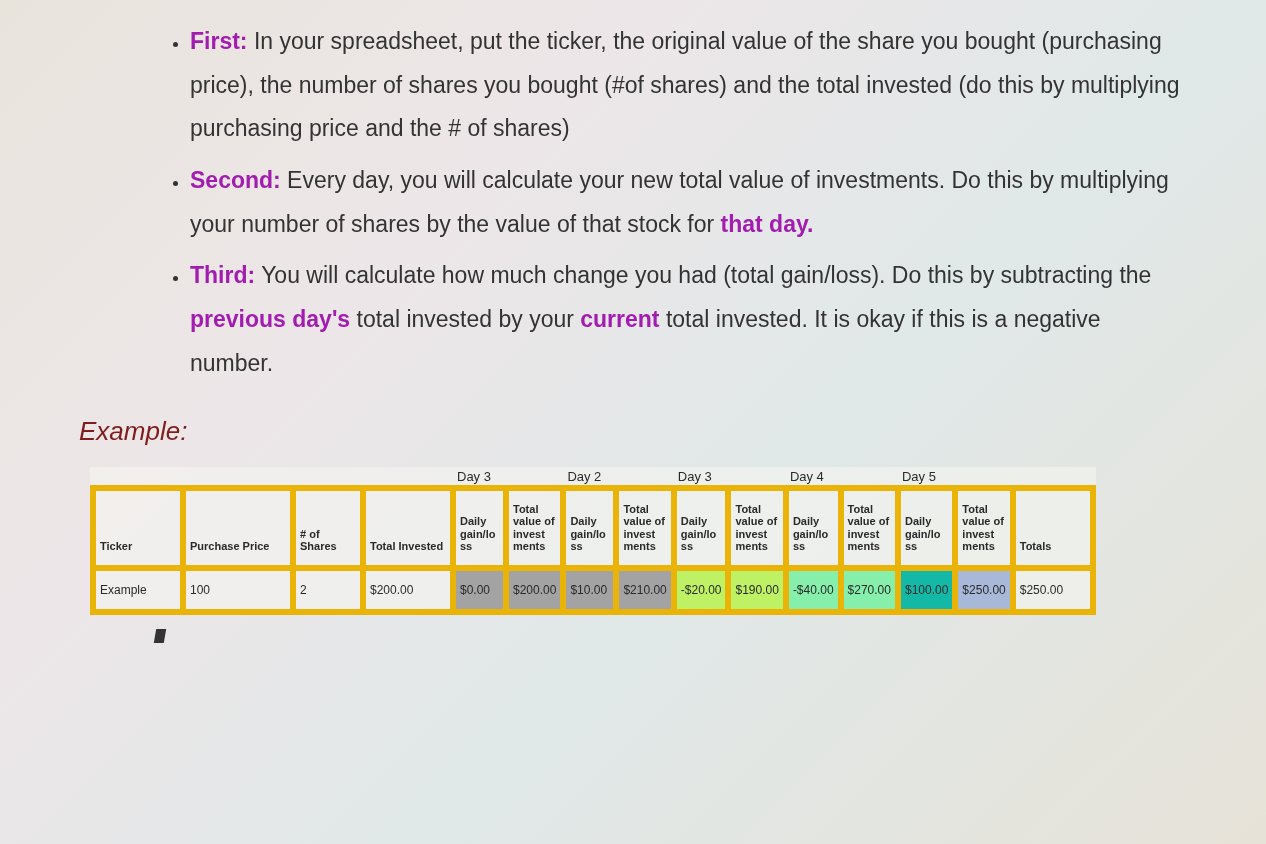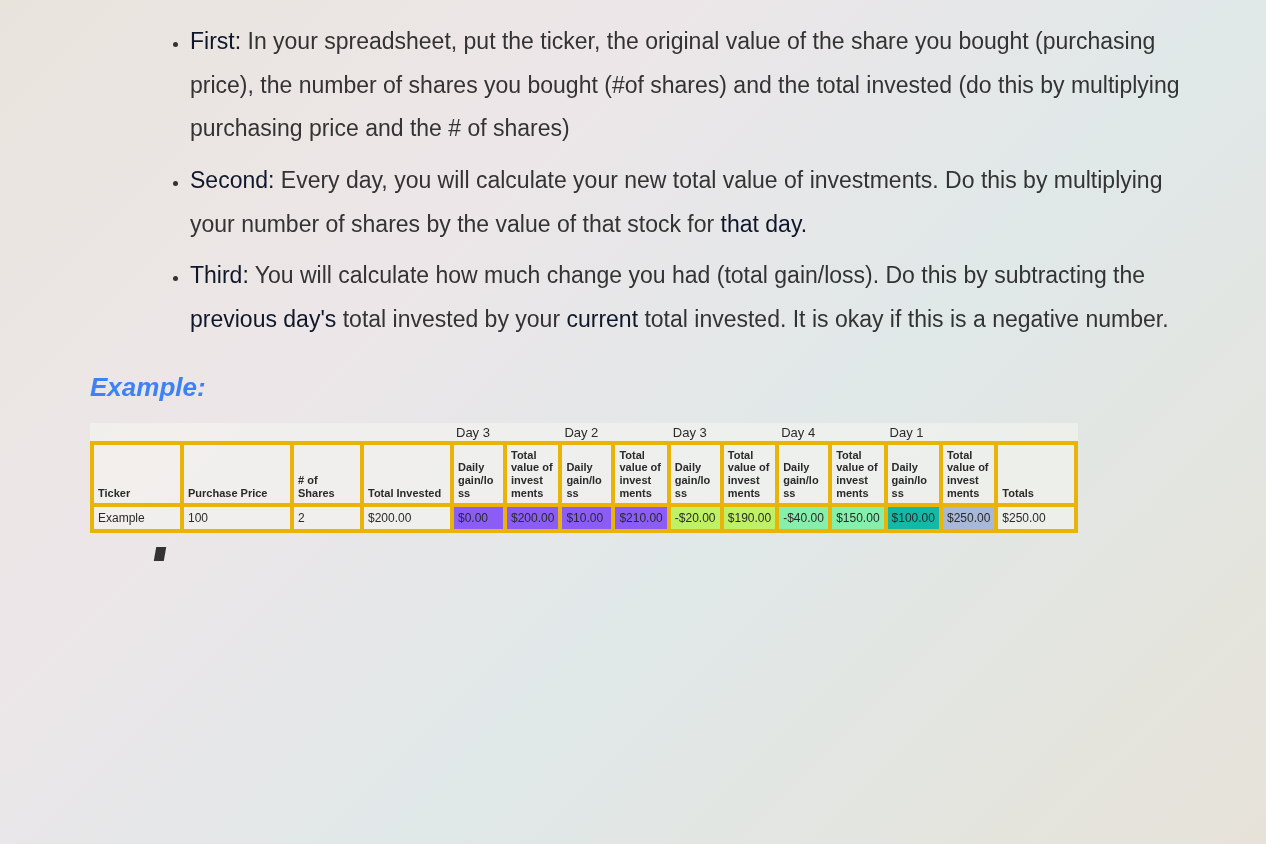--- a/index.html
+++ b/index.html
@@ -18,55 +18,55 @@
     margin: 0 0 30px 0;
   }
   .bullet-list li {
     font-size: 23px;
     line-height: 1.9;
     color: #333;
     margin-bottom: 8px;
     padding-right: 20px;
   }
   .bullet-list li::marker { font-size: 18px; }
-  .bold { font-weight: normal; color: #0f172a; }
+  .bold { font-weight: bold; color: #a21caf; }
   .example-heading {
     font-size: 26px;
-    font-weight: bold;
+    font-weight: normal;
     font-style: italic;
-    margin: 30px 0 20px 30px;
-    color: #3b82f6;
+    margin: 30px 0 20px 19px;
+    color: #7f1d1d;
   }
   .spreadsheet {
     margin-left: 30px;
     border-collapse: collapse;
     font-size: 12px;
     background: rgba(245,245,240,0.6);
   }
   .spreadsheet th, .spreadsheet td {
-    border: 4px solid #eab308;
-    padding: 4px 4px;
+    border: 6px solid #eab308;
+    padding: 12px 4px;
     vertical-align: bottom;
     text-align: left;
   }
   .spreadsheet .day-row td {
     border: none;
     font-size: 13px;
     padding: 2px 4px 1px 4px;
   }
   .hdr { font-size: 11px; line-height: 1.15; }
   .num { text-align: right; }
   .w-ticker { width: 90px; }
   .w-pp { width: 110px; }
   .w-sh { width: 70px; }
   .w-ti { width: 90px; }
   .w-d { width: 53px; }
   .w-t { width: 55px; }
   .w-tot { width: 80px; }
-  .c-gray  { background: #8b5cf6; }
+  .c-gray  { background: #a3a3a3; }
   .c-red   { background: #bef264; }
   .c-amber { background: #86efac; }
   .c-green { background: #14b8a6; }
   .c-blue  { background: #a8b8d8; }
   .cursor {
     display: inline-block;
     width: 10px; height: 14px;
     background: #333;
     margin: 14px 0 0 95px;
     transform: skewX(-10deg);
@@ -99,21 +99,21 @@
         <td class="w-sh"></td>
         <td class="w-ti"></td>
     <td class="w-d">Day 3</td>
         <td class="w-t"></td>
     <td class="w-d">Day 2</td>
         <td class="w-t"></td>
     <td class="w-d">Day 3</td>
         <td class="w-t"></td>
     <td class="w-d">Day 4</td>
         <td class="w-t"></td>
-    <td class="w-d">Day 1</td>
+    <td class="w-d">Day 5</td>
         <td class="w-t"></td>
     <td class="w-tot"></td>
   </tr>
   <tr>
     <th class="hdr w-ticker">Ticker</th>
     <th class="hdr w-pp">Purchase Price</th>
     <th class="hdr w-sh"># of Shares</th>
     <th class="hdr w-ti">Total Invested</th>
     <th class="hdr w-d">Daily gain/lo ss</th>
     <th class="hdr w-t">Total value of invest ments</th>
@@ -132,21 +132,21 @@
     <td class="num">100</td>
     <td class="num">2</td>
     <td class="num">$200.00</td>
     <td class="num c-gray">$0.00</td>
     <td class="num c-gray">$200.00</td>
     <td class="num c-gray">$10.00</td>
     <td class="num c-gray">$210.00</td>
     <td class="num c-red">-$20.00</td>
     <td class="num c-red">$190.00</td>
     <td class="num c-amber">-$40.00</td>
-    <td class="num c-amber">$150.00</td>
+    <td class="num c-amber">$270.00</td>
     <td class="num c-green">$100.00</td>
     <td class="num c-blue">$250.00</td>
     <td class="num">$250.00</td>
   </tr>
 </tbody>
   </table>
 
 <span class="cursor"></span>
 
 

